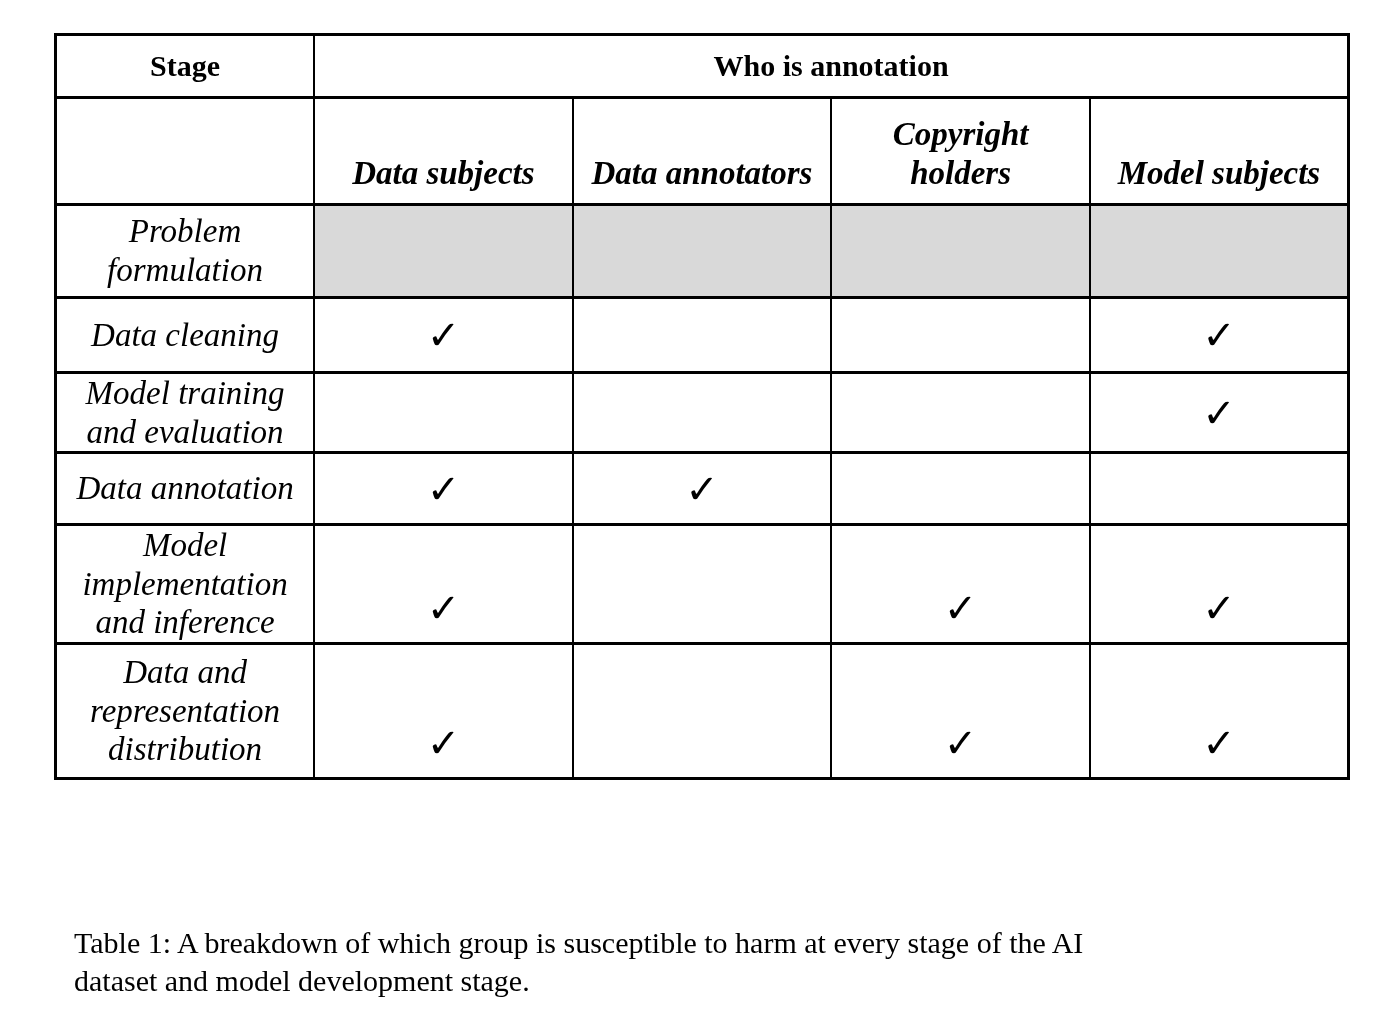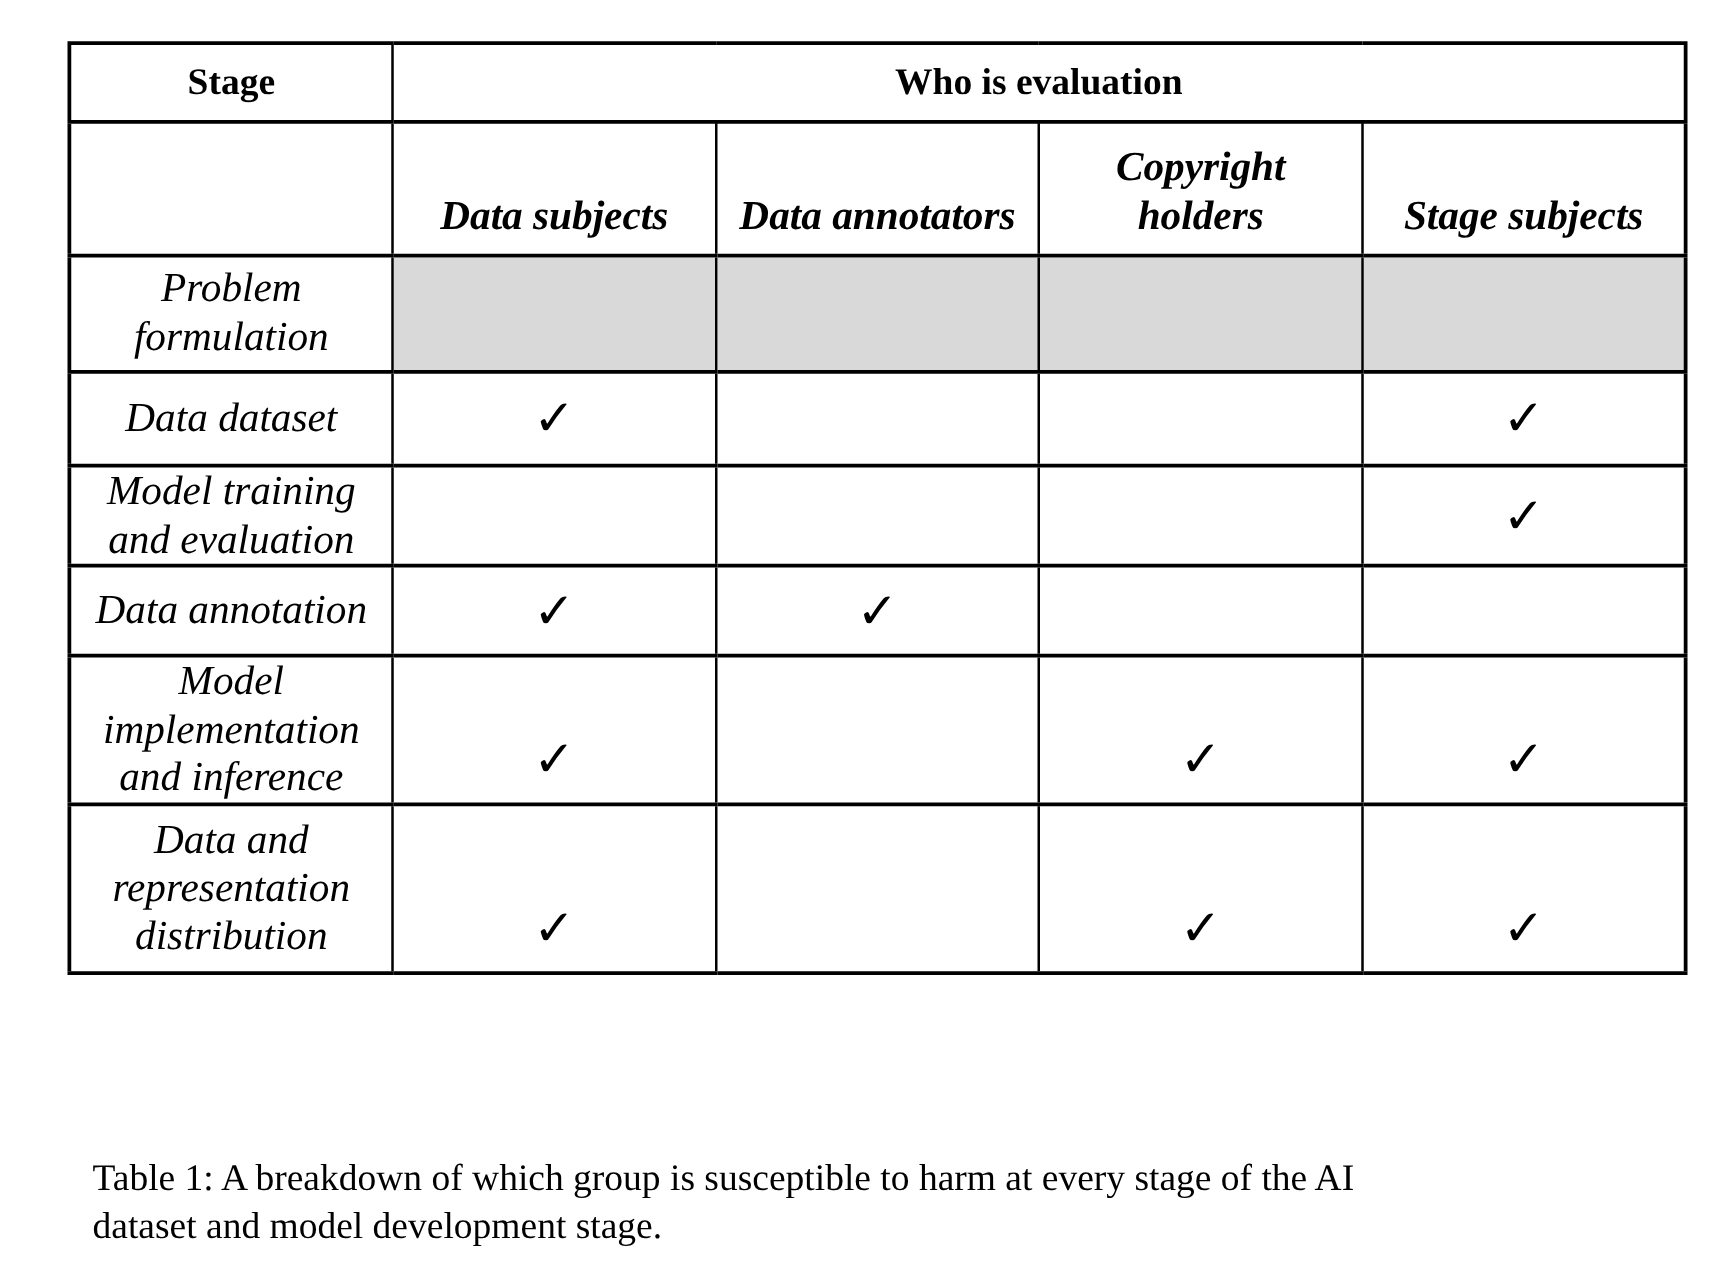--- a/index.html
+++ b/index.html
@@ -109,42 +109,42 @@
     <colgroup>
       <col style="width:20%">
         <col style="width:20%">
         <col style="width:20%">
         <col style="width:20%">
         <col style="width:20%">
     </colgroup>
     <thead>
       <tr class="r-h1">
         <th>Stage</th>
-        <th colspan="4">Who is evaluation</th>
+        <th colspan="4">Who is annotation</th>
       </tr>
       <tr class="r-h2">
         <th></th>
 
       <th>Data subjects</th>
           <th>Data annotators</th>
           <th>Copyright<br>holders</th>
-          <th>Stage subjects</th>
+          <th>Model subjects</th>
         </tr>
     </thead>
     <tbody>
 
     <tr>
           <td class="stage">Problem<br>formulation</td>
           <td class="cell" style="background: rgb(217, 217, 217);"></td>
           <td class="cell" style="background: rgb(217, 217, 217);"></td>
           <td class="cell" style="background: rgb(217, 217, 217);"></td>
           <td class="cell" style="background: rgb(217, 217, 217);"></td>
         </tr>
         <tr>
-          <td class="stage">Data dataset</td>
+          <td class="stage">Data cleaning</td>
           <td class="cell">✓</td>
           <td class="cell"></td>
           <td class="cell"></td>
           <td class="cell">✓</td>
         </tr>
         <tr>
           <td class="stage">Model training<br>and evaluation</td>
           <td class="cell"></td>
           <td class="cell"></td>
           <td class="cell"></td>

